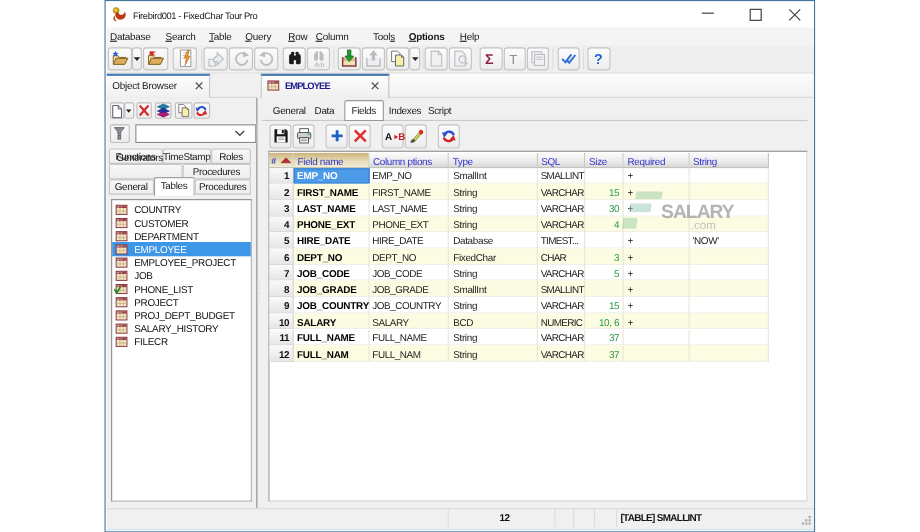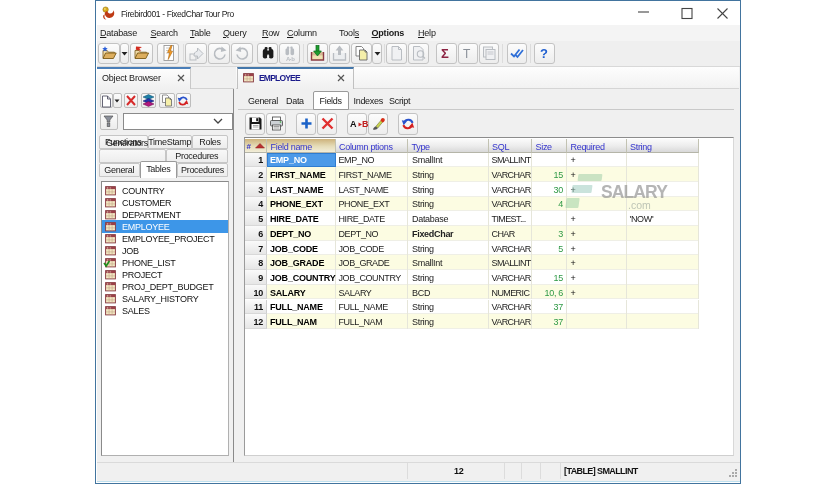--- a/index.html
+++ b/index.html
@@ -328,21 +328,21 @@
 <div class="t" style="left:122px;top:294px;font-size:9px;color:#111;font-weight:400;letter-spacing:-0.25px;">SALARY_HISTORY</div>
 <svg style="left:105px;top:305.5px" width="11" height="9.5" viewBox="0 0 11 9.5">
 <rect x="0.6" y="0.6" width="9.8" height="8.3" fill="#F2E7C2" stroke="#84343C" stroke-width="0.9"></rect>
 <rect x="1" y="1" width="9" height="2.1" fill="#9A4048"></rect>
 <line x1="4.1" y1="3.1" x2="4.1" y2="8.7" stroke="#C2A584" stroke-width="0.6"></line>
 <line x1="7.1" y1="3.1" x2="7.1" y2="8.7" stroke="#C2A584" stroke-width="0.6"></line>
 <line x1="1" y1="5.9" x2="10" y2="5.9" stroke="#C2A584" stroke-width="0.6"></line>
 <rect x="1.8" y="1.4" width="1.5" height="1.1" fill="#EADCC8" opacity="0.9"></rect>
 <rect x="4.6" y="1.4" width="1.5" height="1.1" fill="#EADCC8" opacity="0.6"></rect>
 </svg>
-<div class="t" style="left:122px;top:306px;font-size:9px;color:#111;font-weight:400;letter-spacing:-0.25px;">SALES</div>
+<div class="t" style="left:122px;top:306px;font-size:9px;color:#111;font-weight:400;letter-spacing:-0.25px;">FILECR</div>
 <div class="a" style="left:236px;top:67px;width:503px;height:21.5px;background:linear-gradient(#fdfdfd,#f2f2f2);border-bottom:1px solid #d5d5d5;"></div>
 <div class="a" style="left:236.5px;top:67px;width:117px;height:22px;background:linear-gradient(#fcfcfc,#f0f0f0);border-left:1px solid #c0c0c0;border-right:1px solid #c0c0c0;border-top:2px solid #4477AA;"></div>
 <svg style="left:243px;top:72.5px" width="11" height="9.5" viewBox="0 0 11 9.5">
 <rect x="0.6" y="0.6" width="9.8" height="8.3" fill="#F2E7C2" stroke="#84343C" stroke-width="0.9"></rect>
 <rect x="1" y="1" width="9" height="2.1" fill="#9A4048"></rect>
 <line x1="4.1" y1="3.1" x2="4.1" y2="8.7" stroke="#C2A584" stroke-width="0.6"></line>
 <line x1="7.1" y1="3.1" x2="7.1" y2="8.7" stroke="#C2A584" stroke-width="0.6"></line>
 <line x1="1" y1="5.9" x2="10" y2="5.9" stroke="#C2A584" stroke-width="0.6"></line>
 <rect x="1.8" y="1.4" width="1.5" height="1.1" fill="#EADCC8" opacity="0.9"></rect>
 <rect x="4.6" y="1.4" width="1.5" height="1.1" fill="#EADCC8" opacity="0.6"></rect>
@@ -508,21 +508,21 @@
 <div class="t" style="left:244.5px;top:228.8px;font-size:9px;color:#111;font-weight:700;letter-spacing:-0.3px;width:18.5px;text-align:right;">6</div>
 <div class="a" style="left:334.5px;top:226.0px;width:1px;height:14.7px;background:#e6e6da;"></div>
 <div class="a" style="left:407px;top:226.0px;width:1px;height:14.7px;background:#e6e6da;"></div>
 <div class="a" style="left:487.5px;top:226.0px;width:1px;height:14.7px;background:#e6e6da;"></div>
 <div class="a" style="left:531px;top:226.0px;width:1px;height:14.7px;background:#e6e6da;"></div>
 <div class="a" style="left:566px;top:226.0px;width:1px;height:14.7px;background:#e6e6da;"></div>
 <div class="a" style="left:625.5px;top:226.0px;width:1px;height:14.7px;background:#e6e6da;"></div>
 <div class="a" style="left:698px;top:226.0px;width:1px;height:14.7px;background:#e6e6da;"></div>
 <div class="t" style="left:270px;top:228.8px;font-size:9px;color:#000;font-weight:700;letter-spacing:-0.2px;">DEPT_NO</div>
 <div class="t" style="left:338.5px;top:228.8px;font-size:9px;color:#222;font-weight:400;letter-spacing:-0.4px;">DEPT_NO</div>
-<div class="t" style="left:412px;top:228.8px;font-size:9px;color:#222;font-weight:700;letter-spacing:-0.3px;">FixedChar</div>
+<div class="t" style="left:412px;top:228.8px;font-size:9px;color:#222;font-weight:400;letter-spacing:-0.3px;">FixedChar</div>
 <div class="t" style="left:491.5px;top:228.8px;font-size:9px;color:#222;font-weight:400;letter-spacing:-0.6px;">CHAR</div>
 <div class="t" style="left:532px;top:228.8px;font-size:9px;color:#2E9945;font-weight:400;letter-spacing:-0.3px;width:31px;text-align:right;">3</div>
 <div class="t" style="left:570.5px;top:228.8px;font-size:9px;color:#111;font-weight:400;letter-spacing:0px;">+</div>
 <div class="a" style="left:267px;top:240.7px;width:432px;height:14.7px;background:#FFFFFF;border-bottom:1px solid #efefe6;"></div>
 <div class="a" style="left:244.5px;top:240.7px;width:22.5px;height:14.7px;background:linear-gradient(#fafafa,#e6e6e6);border-right:1px solid #cfcfcf;border-bottom:1px solid #d8d8d8;"></div>
 <div class="t" style="left:244.5px;top:243.5px;font-size:9px;color:#111;font-weight:700;letter-spacing:-0.3px;width:18.5px;text-align:right;">7</div>
 <div class="a" style="left:334.5px;top:240.7px;width:1px;height:14.7px;background:#e6e6da;"></div>
 <div class="a" style="left:407px;top:240.7px;width:1px;height:14.7px;background:#e6e6da;"></div>
 <div class="a" style="left:487.5px;top:240.7px;width:1px;height:14.7px;background:#e6e6da;"></div>
 <div class="a" style="left:531px;top:240.7px;width:1px;height:14.7px;background:#e6e6da;"></div>

